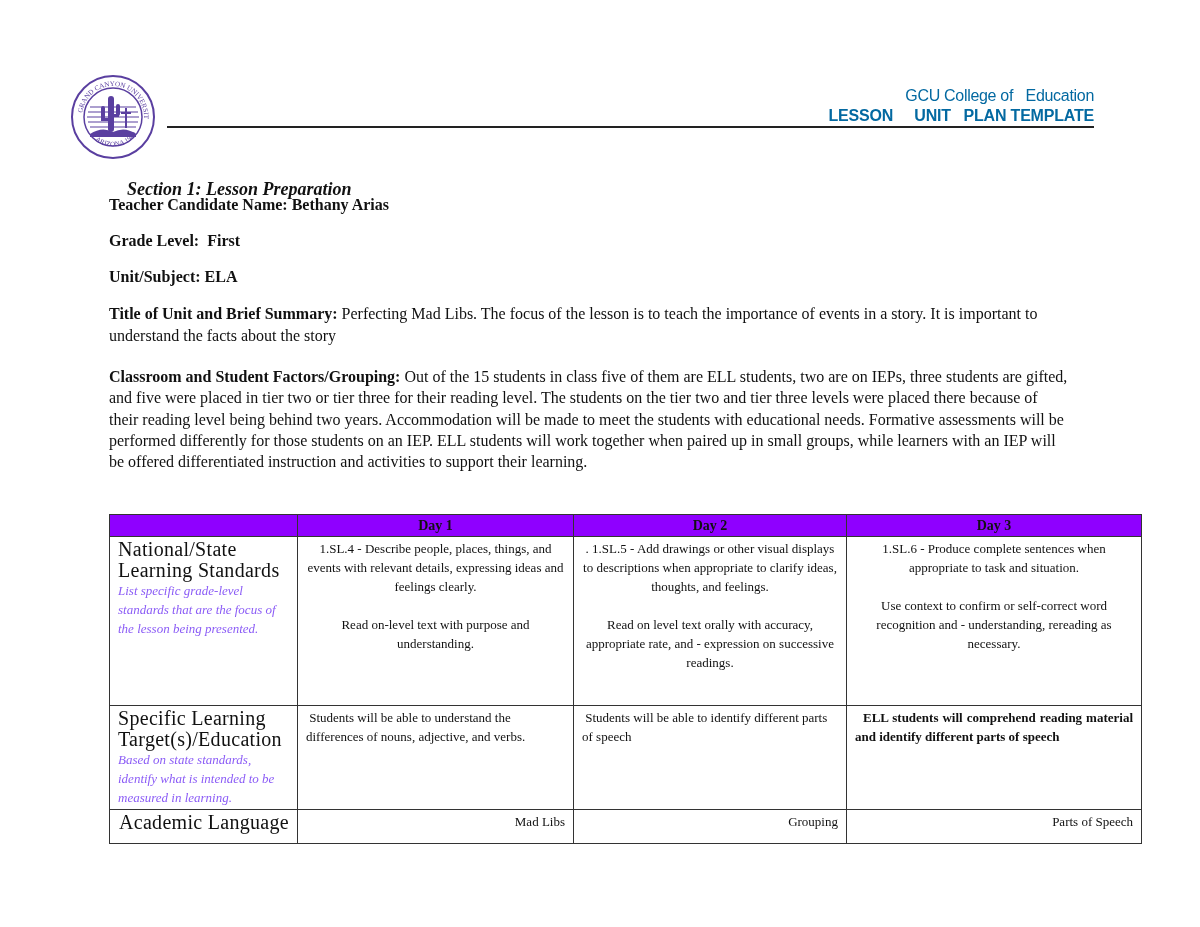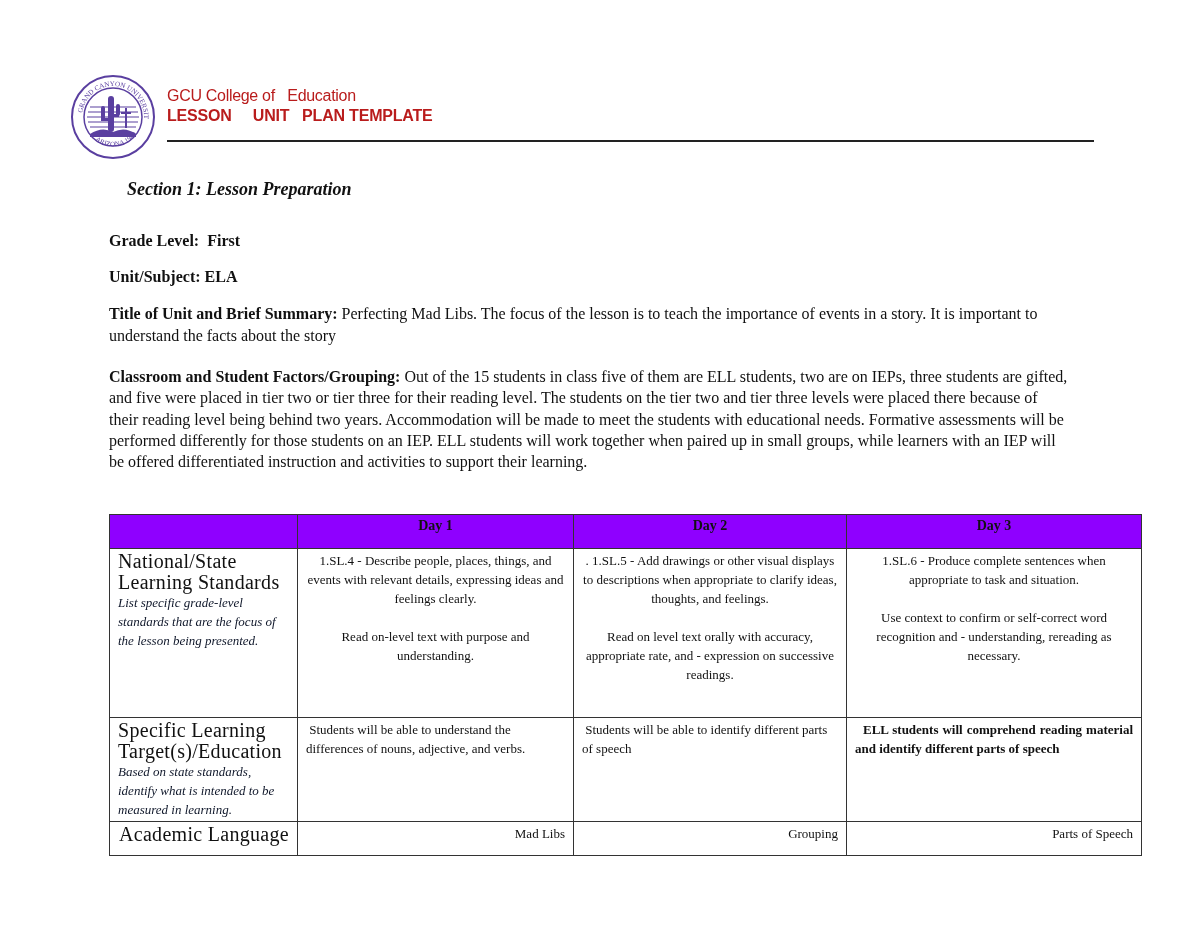--- a/index.html
+++ b/index.html
@@ -1,37 +1,37 @@
 <!DOCTYPE html>
 <html><head>
   <meta charset="utf-8">
   <style>
     html, body { margin: 0; padding: 0; background: #ffffff; }
     body { width: 1200px; height: 927px; position: relative; overflow: hidden; font-family: "Liberation Serif", serif; color: #111; }
 
     .logo { position: absolute; left: 70px; top: 74px; width: 86px; height: 86px; }
-    .header-text { position: absolute; left: 167px; top: 86px; font-family: "Liberation Sans", sans-serif; color: #b91c1c; }
+    .header-text { position: absolute; left: 167px; top: 86px; font-family: "Liberation Sans", sans-serif; color: #0369a1; text-align: right; }
     .college { font-size: 16px; line-height: 20px; white-space: pre; letter-spacing: -0.3px; }
-    .template-title { font-size: 16px; line-height: 20px; font-weight: bold; white-space: pre; letter-spacing: -0.2px; width: 927px; border-bottom: 2px solid #222; padding-bottom: 14px; }
+    .template-title { font-size: 16px; line-height: 20px; font-weight: bold; white-space: pre; letter-spacing: -0.2px; width: 927px; border-bottom: 2px solid #222; padding-bottom: 0px; }
 
     .content { position: absolute; left: 109px; top: 159px; width: 1000px; }
     .section-title { font-size: 18px; font-weight: bold; font-style: italic; margin: 18px; line-height: 24px; }
     .field { font-size: 16px; line-height: 22px; margin: 0; }
     .field b { font-weight: bold; }
     .f-name { position: absolute; top: 35px; }
     .f-grade { position: absolute; top: 71px; }
     .f-unit { position: absolute; top: 107px; }
     .f-title { position: absolute; top: 144px; width: 980px; line-height: 21.5px; }
     .f-class { position: absolute; top: 207px; width: 960px; line-height: 21.3px; }
 
     table.plan { position: absolute; left: 109px; top: 514px; width: 1032px; border-collapse: collapse; table-layout: fixed; font-family: "Liberation Serif", serif; }
     table.plan td, table.plan th { border: 1px solid #333; vertical-align: top; padding: 2px 8px; font-size: 13px; line-height: 19px; }
-    table.plan th { background: #8f00ff; font-weight: bold; text-align: center; font-size: 14px; line-height: 19px; padding: 1px 8px 12px 8px; height: 20px; }
+    table.plan th { background: #8f00ff; font-weight: bold; text-align: center; font-size: 14px; line-height: 19px; padding: 1px 8px 0 8px; height: 20px; }
     .row-label { font-weight: normal; font-size: 20px; line-height: 21px; letter-spacing: 0.3px; }
-    .row-hint { font-style: italic; color: #0f172a; font-size: 13px; line-height: 19px; }
+    .row-hint { font-style: italic; color: #8b5cf6; font-size: 13px; line-height: 19px; }
     .r1 td { height: 164px; }
     .r2 td { height: 96px; }
     .r3 td { height: 29px; text-align: right; }
     .cell-p { margin: 0; text-align: center; }
     .gap { height: 19px; }
     .justify { text-align: justify; font-weight: bold; }
   </style>
 </head>
 <body>
 
@@ -64,20 +64,23 @@
 </div>
 
 <div class="header-text">
   <div class="college">GCU College of   Education</div>
   <div class="template-title">LESSON     UNIT   PLAN TEMPLATE</div>
 </div>
 
 <div class="content">
   <p class="section-title">Section 1: Lesson Preparation</p>
 
+  <p class="field f-name">
+    <b>Teacher Candidate Name:</b><b> Bethany Arias</b>
+  </p>
 
   <p class="field f-grade">
     <b>Grade Level:</b><b style="white-space:pre">  First</b>
   </p>
 
   <p class="field f-unit">
     <b>Unit/Subject:</b><b> ELA</b>
   </p>
 
   <p class="field f-title">

